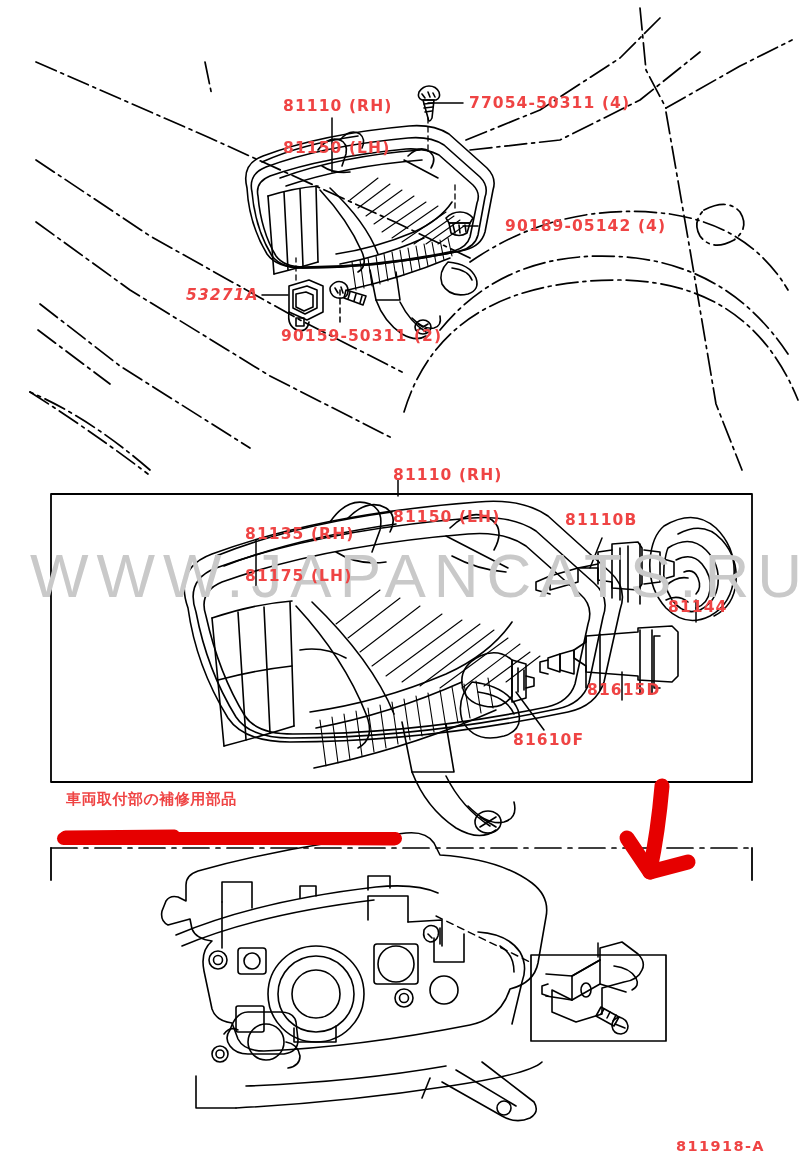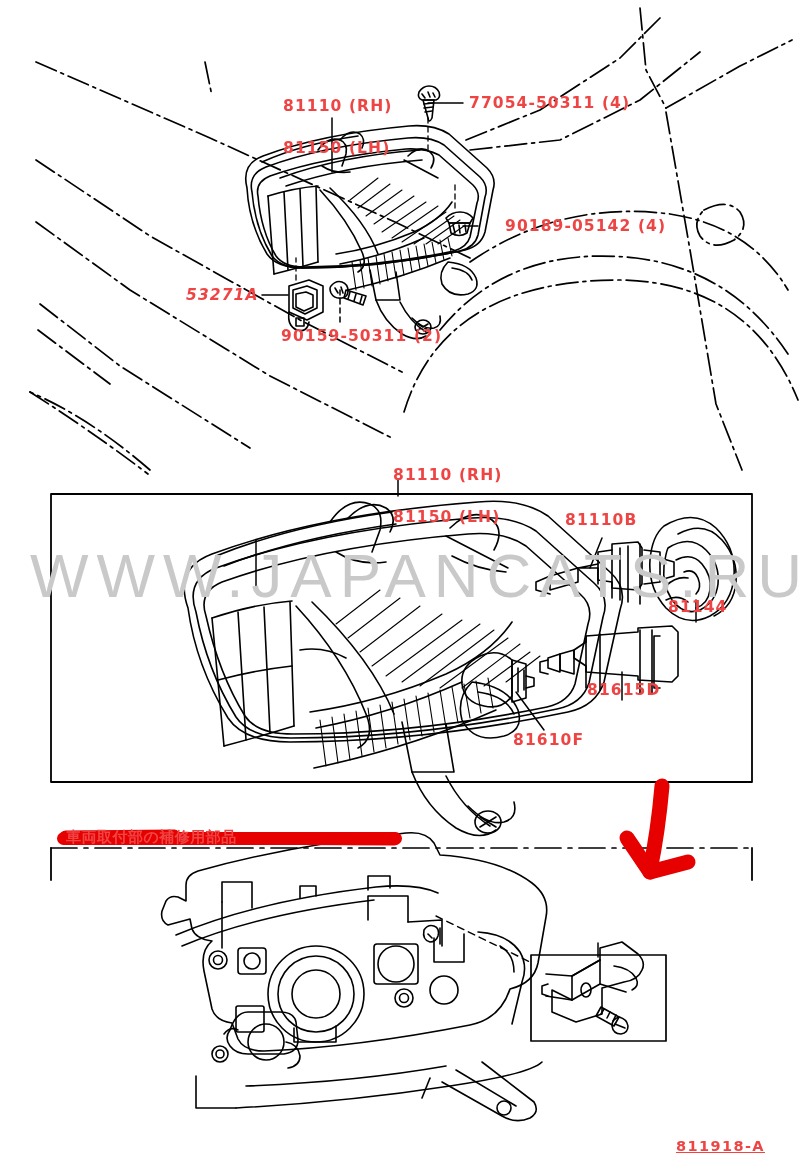--- a/index.html
+++ b/index.html
@@ -377,28 +377,32 @@
 
   <div class="lbl" style="left:186px;top:285px;font-style:italic;">53271A</div>
 
   <div class="lbl" style="left:281px;top:326px;">90159-50311 (2)</div>
 
   <div class="lbl" style="left:367px;top:444px;">
     <span>81110 (RH)</span><br>
     <span>81150 (LH)</span>
   </div>
 
+  <div class="lbl" style="left:219px;top:503px;">
+    <span>81135 (RH)</span><br>
+    <span>81175 (LH)</span>
+  </div>
 
   <div class="lbl" style="left:565px;top:510px;">81110B</div>
 
   <div class="lbl" style="left:668px;top:597px;text-align:right;">81144</div>
 
   <div class="lbl" style="left:587px;top:680px;">81615D</div>
 
   <div class="lbl" style="left:513px;top:730px;">81610F</div>
 
-  <div class="lbl jp" style="left:66px;top:789px;margin-top:38px;">車両取付部の補修用部品</div>
-
-
-
-  <div class="lbl code" style="left:676px;top:1136px;text-decoration:underline;">811918-A</div>
+  <div class="lbl jp" style="left:66px;top:789px;">車両取付部の補修用部品</div>
+
+
+
+  <div class="lbl code" style="left:676px;top:1136px;">811918-A</div>
 
 </div>
 
 </body></html>

